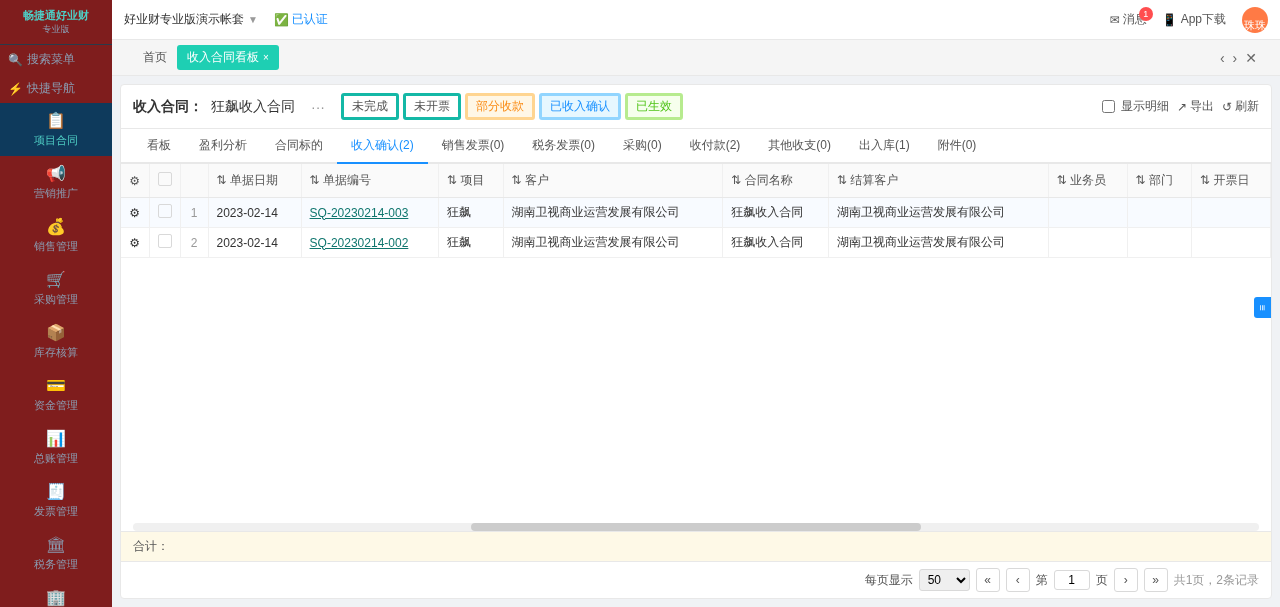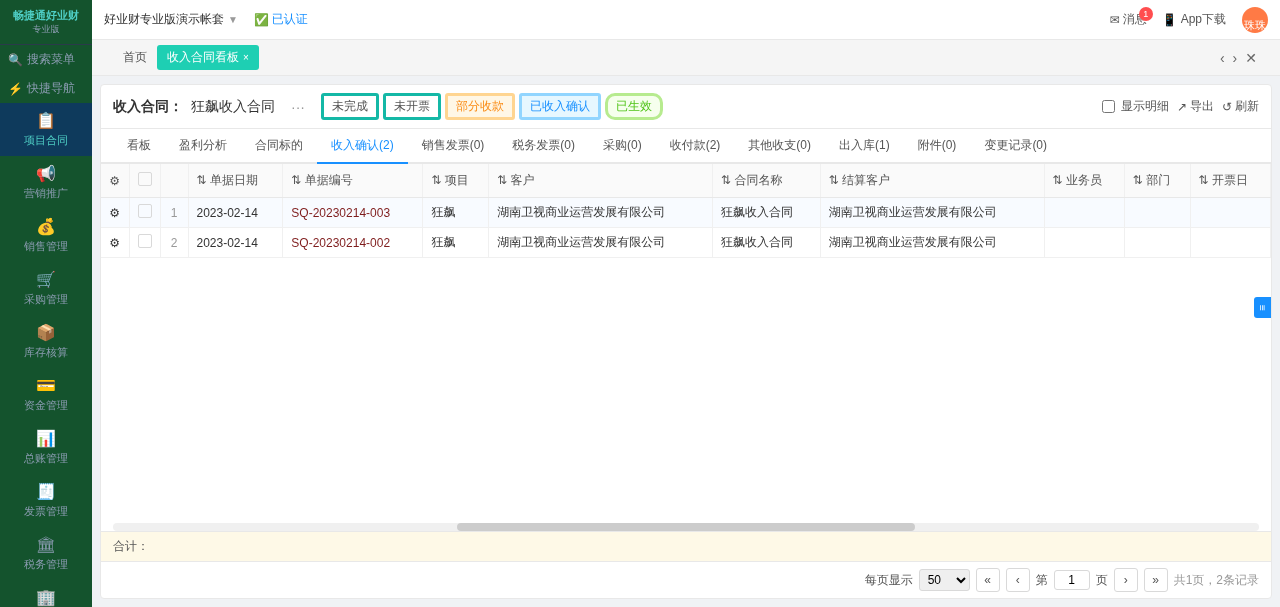--- a/index.html
+++ b/index.html
@@ -1,19 +1,19 @@
 <!DOCTYPE html>
 <html><head>
   <meta charset="utf-8">
   <style>
     * { box-sizing: border-box; margin: 0; padding: 0; }
     body { font-family: 'Microsoft YaHei', Arial, sans-serif; font-size: 12px; background: #f0f2f5; color: #333; display: flex; height: 607px; overflow: hidden; }
 
     
-    .sidebar { width: 92px; background: #14532d; display: flex; flex-direction: column; height: 100%; flex-shrink: 0; }
+    .sidebar { width: 112px; background: #7f1d1d; display: flex; flex-direction: column; height: 100%; flex-shrink: 0; }
     .sidebar-logo { padding: 8px 4px; text-align: center; border-bottom: 1px solid #2a3a4a; }
     .sidebar-logo-text { color: #4ecdc4; font-size: 11px; font-weight: bold; }
     .sidebar-logo-sub { color: #8a9bb0; font-size: 9px; }
     .sidebar-search { display: flex; align-items: center; gap: 4px; padding: 6px 8px; cursor: pointer; color: #8a9bb0; font-size: 12px; }
     .sidebar-nav { display: flex; align-items: center; gap: 4px; padding: 6px 8px; cursor: pointer; color: #8a9bb0; font-size: 12px; }
     .sidebar-item { display: flex; flex-direction: column; align-items: center; padding: 8px 4px; cursor: pointer; color: #8a9bb0; font-size: 11px; gap: 3px; }
     .sidebar-item.active { color: #4ecdc4; background: #0e3a5c; }
     .sidebar-item .icon { font-size: 16px; }
 
     
@@ -45,40 +45,40 @@
 
     
     .page-header { display: flex; align-items: center; padding: 8px 12px; border-bottom: 1px solid #e8e8e8; gap: 8px; }
     .page-title { font-size: 14px; font-weight: 600; color: #333; }
     .page-title-name { font-size: 14px; color: #333; }
     .page-header-more { color: #999; cursor: pointer; font-size: 14px; margin-left: 8px; }
     .status-btns { display: flex; gap: 4px; margin-left: 8px; }
     .status-btn { padding: 2px 8px; border-radius: 3px; font-size: 12px; border: 3px solid #14b8a6; cursor: pointer; background: #fff; color: #555; }
     .status-btn.active-orange { background: #fff7e6; color: #fa8c16; border-color: #ffd591; }
     .status-btn.active-blue { background: #e6f7ff; color: #1890ff; border-color: #91d5ff; }
-    .status-btn.active-green { background: #f6ffed; color: #52c41a; border-color: #b7eb8f; border-radius: 10px; }
+    .status-btn.active-green { background: #f6ffed; color: #52c41a; border-color: #b7eb8f; }
     .page-header-right { margin-left: auto; display: flex; align-items: center; gap: 8px; }
     .header-action-btn { display: flex; align-items: center; gap: 3px; color: #555; cursor: pointer; font-size: 12px; }
 
     
     .sub-tabs { display: flex; align-items: center; padding: 0 12px; border-bottom: 2px solid #e8e8e8; gap: 0; }
     .sub-tab { padding: 8px 14px; font-size: 12px; cursor: pointer; color: #555; border-bottom: 2px solid transparent; margin-bottom: -2px; white-space: nowrap; }
     .sub-tab.active { color: #1890ff; border-bottom-color: #1890ff; }
 
     
     .table-area { flex: 1; overflow: auto; }
     table { width: 100%; border-collapse: collapse; font-size: 12px; }
     thead tr { background: #fafafa; }
     thead th { padding: 8px 8px; border-bottom: 1px solid #e8e8e8; border-right: 1px solid #f0f0f0; color: #555; font-weight: normal; white-space: nowrap; text-align: left; }
     thead th.sortable { cursor: pointer; }
     tbody tr { border-bottom: 1px solid #f0f0f0; }
     tbody tr:nth-child(odd) { background: #f8fbff; }
     tbody tr:nth-child(even) { background: #fff; }
     tbody td { padding: 6px 8px; border-right: 1px solid #f0f0f0; white-space: nowrap; }
-    .td-link { color: #7f1d1d; cursor: pointer; }
+    .td-link { color: #0f766e; cursor: pointer; text-decoration: underline; }
     .row-num { color: #999; text-align: center; }
     .checkbox-cell { text-align: center; }
 
     
     .table-footer { background: #fef9e7; padding: 6px 12px; border-top: 1px solid #e8e8e8; font-size: 12px; color: #555; display: flex; align-items: center; }
 
     
     .pagination { display: flex; align-items: center; justify-content: flex-end; padding: 6px 12px; border-top: 1px solid #e8e8e8; gap: 6px; font-size: 12px; color: #555; }
     .page-size-select { border: 1px solid #d9d9d9; border-radius: 3px; padding: 2px 4px; font-size: 12px; cursor: pointer; }
     .page-btn { width: 24px; height: 24px; border: 1px solid #d9d9d9; border-radius: 3px; display: flex; align-items: center; justify-content: center; cursor: pointer; background: #fff; color: #555; }
@@ -227,21 +227,20 @@
           <div class="sub-tab">盈利分析</div>
           <div class="sub-tab">合同标的</div>
           <div class="sub-tab active">收入确认(2)</div>
           <div class="sub-tab">销售发票(0)</div>
           <div class="sub-tab">税务发票(0)</div>
           <div class="sub-tab">采购(0)</div>
           <div class="sub-tab">收付款(2)</div>
           <div class="sub-tab">其他收支(0)</div>
           <div class="sub-tab">出入库(1)</div>
           <div class="sub-tab">附件(0)</div>
-          <div class="sub-tab">变更记录(0)</div>
         </div>
 
       <div class="table-area" style="position:relative;">
         <table>
           <thead>
             <tr>
               <th style="width:28px;text-align:center;"><span>⚙</span></th>
               <th style="width:28px;text-align:center;"><span class="checkbox"></span></th>
               <th style="width:28px;text-align:center;"></th>
               <th class="sortable"><span>⇅ 单据日期</span></th>

